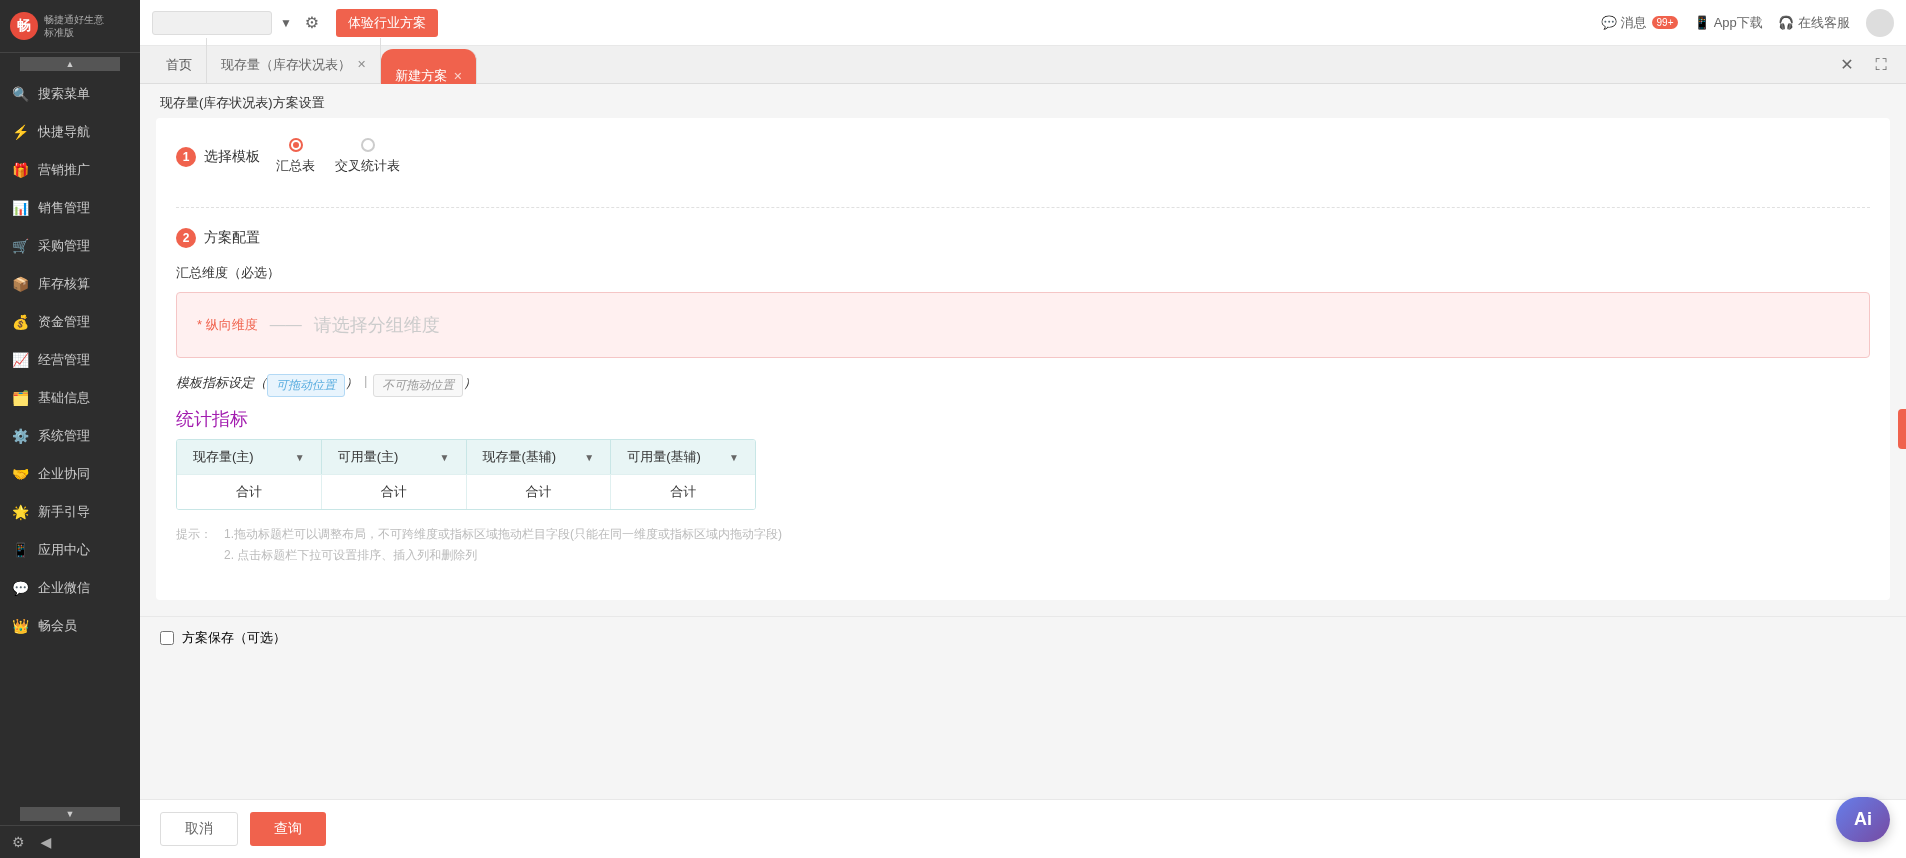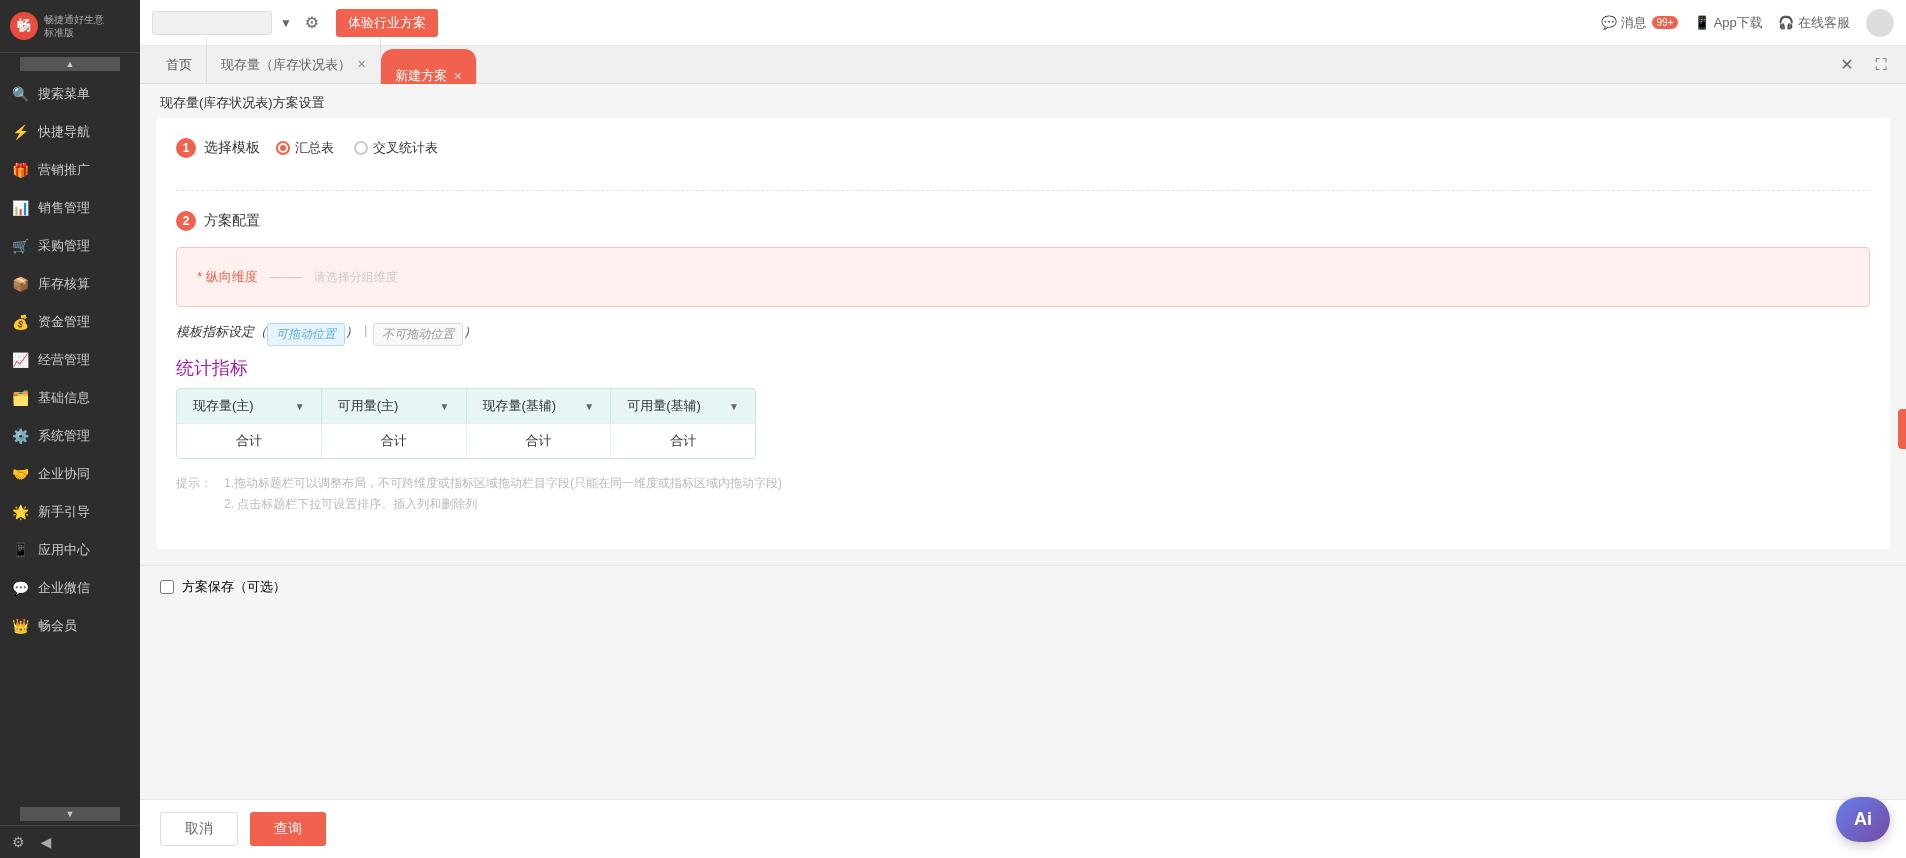--- a/index.html
+++ b/index.html
@@ -263,20 +263,21 @@
       display: flex;
       align-items: center;
       gap: 20px;
       margin-left: 8px;
     }
     .radio-item {
       display: flex;
       align-items: center;
       gap: 5px;
       cursor: pointer;
+      flex-direction: column;
     }
     .radio-circle {
       width: 14px;
       height: 14px;
       border-radius: 50%;
       border: 2px solid #f0624d;
       display: flex;
       align-items: center;
       justify-content: center;
     }
@@ -321,21 +322,21 @@
     .dimension-label {
       color: #f0624d;
       font-size: 13px;
     }
     .dimension-divider {
       color: #ccc;
       font-size: 16px;
     }
     .dimension-placeholder {
       color: #ccc;
-      font-size: 12px;
+      font-size: 18px;
     }
 
     
     .metrics-label-row {
       display: flex;
       align-items: flex-start;
       gap: 0;
       margin-bottom: 10px;
       font-size: 13px;
       color: #333;
@@ -646,20 +647,21 @@
           </div>
         </div>
       </div>
 
       <div class="scheme-section">
         <div class="section-header">
           <div class="section-num">2</div>
           <span class="section-title">方案配置</span>
         </div>
 
+        <div class="subsection-title">汇总维度（必选）</div>
 
         <div class="dimension-box">
           <div class="dimension-row">
             <span class="dimension-label">* 纵向维度</span>
             <span class="dimension-divider">——</span>
             <span class="dimension-placeholder" style="cursor:pointer;">请选择分组维度</span>
           </div>
         </div>
 
         <div class="metrics-label-row">

